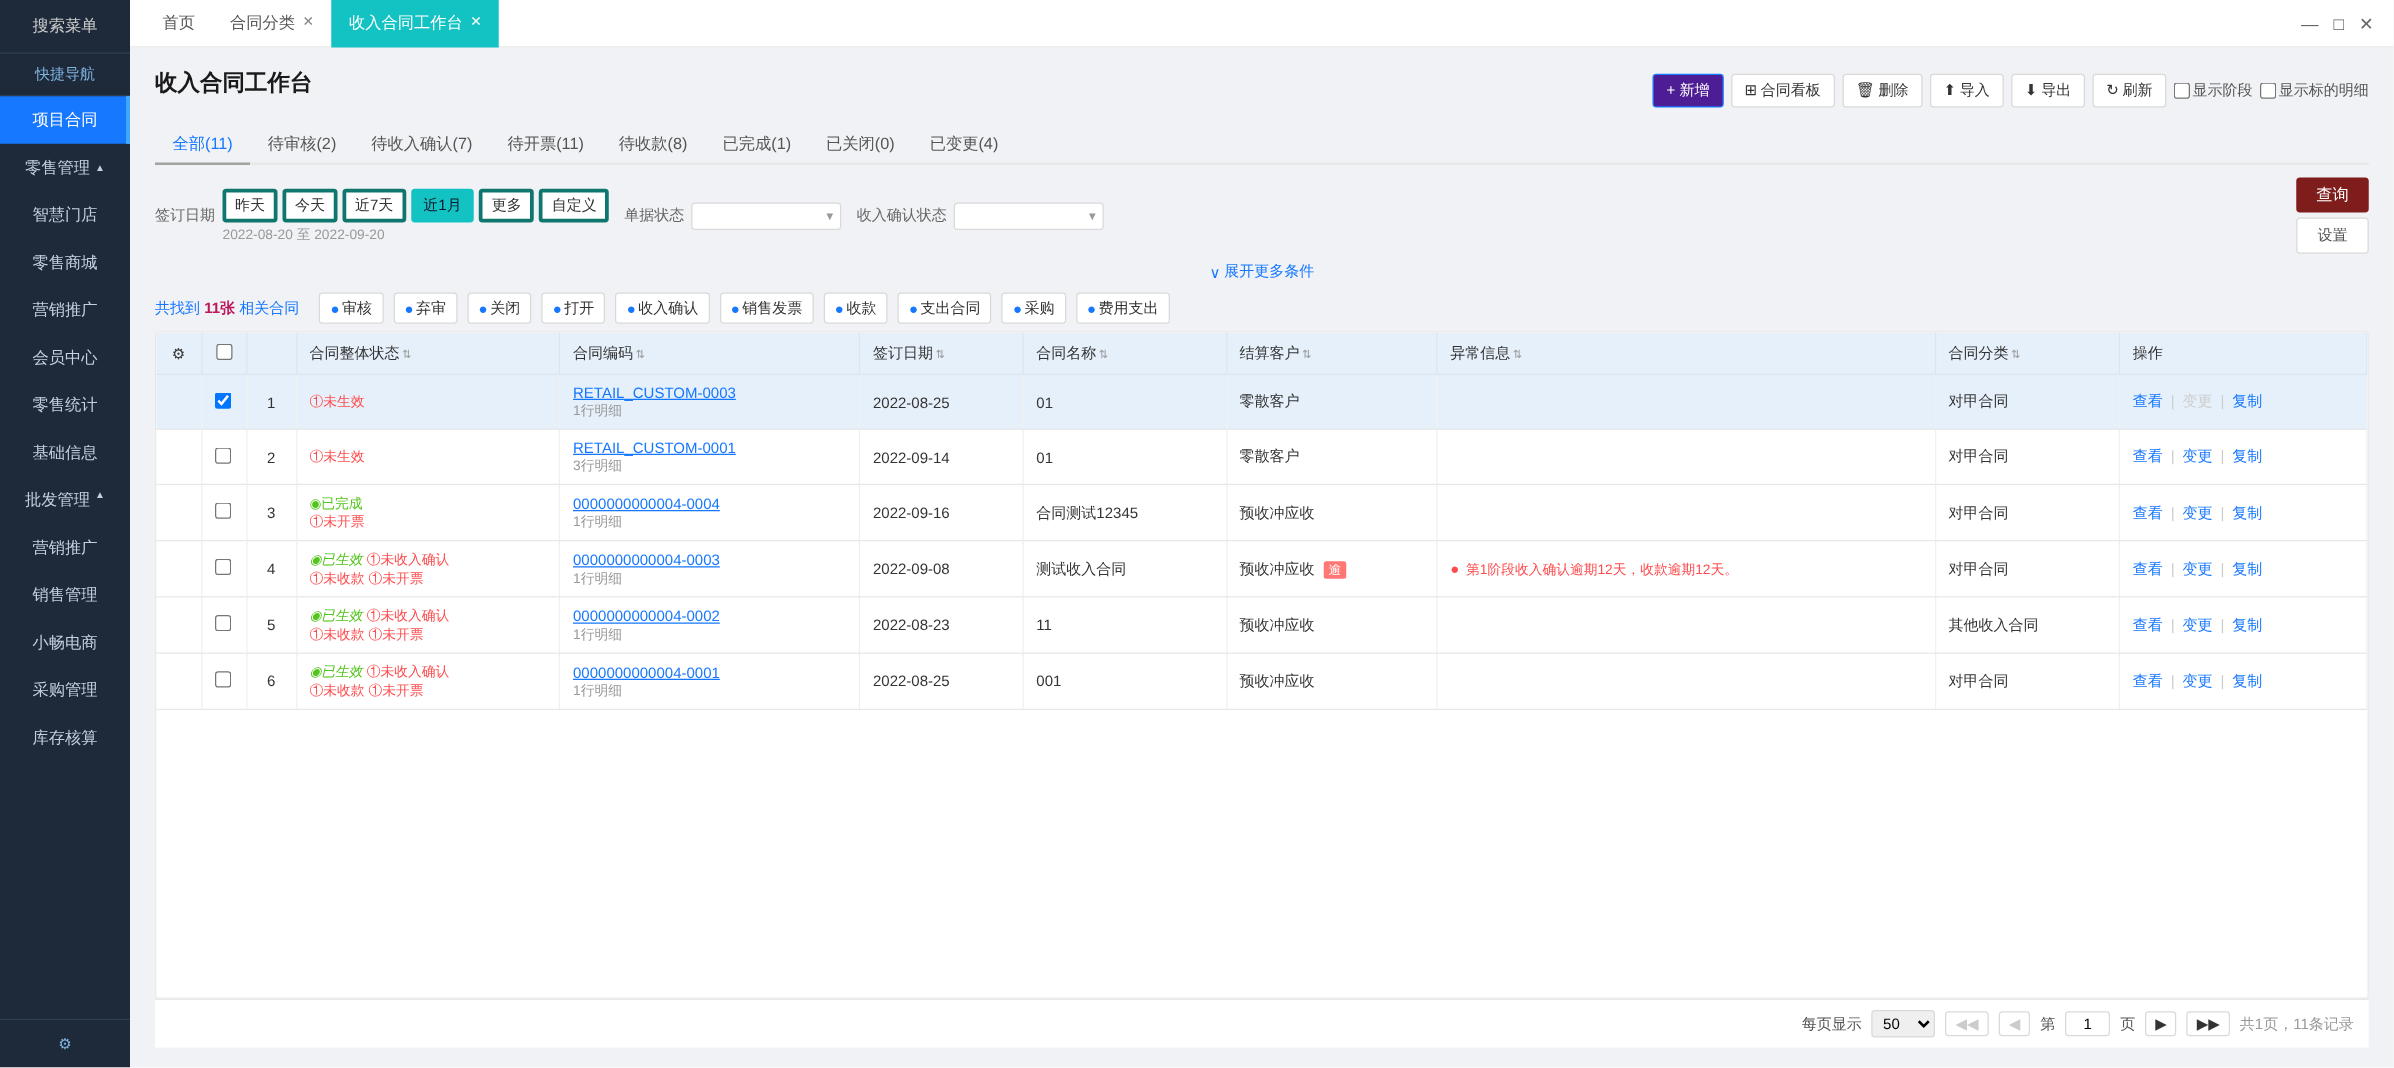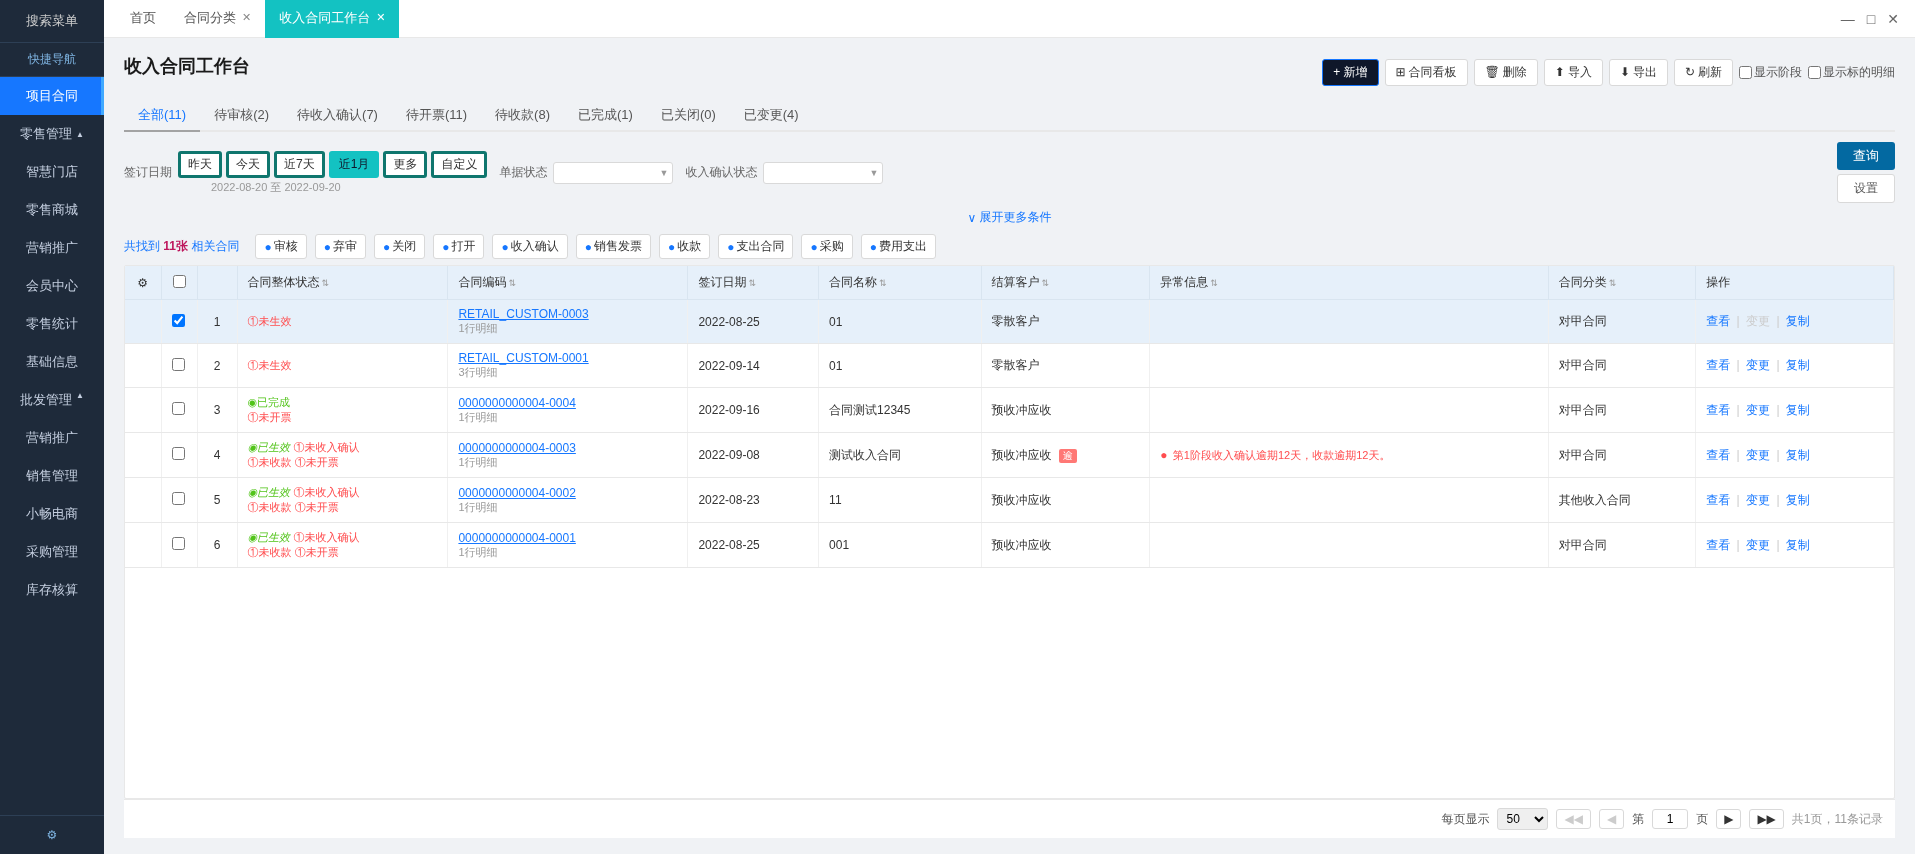--- a/index.html
+++ b/index.html
@@ -26,41 +26,41 @@
     .tabbar-right { margin-left: auto; display: flex; gap: 4px; }
     .tabbar-btn { background: none; border: none; cursor: pointer; font-size: 14px; color: #666; padding: 2px 4px; }
 
     
     .content { flex: 1; padding: 16px 20px; overflow: hidden; display: flex; flex-direction: column; }
     .page-title { font-size: 18px; font-weight: bold; color: #1a1a1a; margin-bottom: 12px; }
 
     
     .toolbar { display: flex; align-items: center; gap: 6px; margin-bottom: 10px; flex-wrap: wrap; }
     .toolbar-btn { display: flex; align-items: center; gap: 3px; padding: 4px 10px; border: 1px solid #d9d9d9; background: #fff; border-radius: 3px; cursor: pointer; font-size: 12px; color: #333; }
-    .toolbar-btn.primary { background: #0f172a; color: #fff; border-color: #1677ff; }
+    .toolbar-btn.primary { background: #4c1d95; color: #fff; border-color: #1677ff; }
     .toolbar-checkbox { display: flex; align-items: center; gap: 2px; font-size: 12px; color: #555; }
     .toolbar-checkbox input { cursor: pointer; }
 
     
     .filter-tabs { display: flex; gap: 0; border-bottom: 2px solid #e8e8e8; margin-bottom: 10px; }
     .filter-tab { padding: 6px 14px; font-size: 13px; color: #555; cursor: pointer; border-bottom: 2px solid transparent; margin-bottom: -2px; }
     .filter-tab.active { color: #1677ff; border-bottom: 2px solid #a3a3a3; font-weight: 500; }
 
     
     .search-bar { display: flex; align-items: center; gap: 12px; margin-bottom: 6px; flex-wrap: wrap; }
     .search-group { display: flex; align-items: center; gap: 6px; }
     .search-label { color: #666; font-size: 12px; }
     .date-btns { display: flex; gap: 4px; align-items: center; }
     .date-btn { padding: 2px 7px; border: 3px solid #0f766e; border-radius: 3px; background: #fff; cursor: pointer; font-size: 12px; color: #333; }
     .date-btn.active { background: #13c2c2; color: #0f172a; border-color: #13c2c2; }
-    .date-range { font-size: 11px; color: #999; margin-top: 2px; margin-left: 33px; }
+    .date-range { font-size: 11px; color: #999; margin-top: 2px; }
     .search-select { border: 1px solid #d9d9d9; border-radius: 3px; padding: 3px 20px 3px 6px; font-size: 12px; color: #333; background: #fff; appearance: none; min-width: 120px; cursor: pointer; }
     .select-wrapper { position: relative; display: inline-block; }
     .select-wrapper::after { content: '▼'; position: absolute; right: 5px; top: 50%; transform: translateY(-50%); font-size: 9px; color: #999; pointer-events: none; }
-    .query-btn { background: #0369a1; color: #fff; border: none; border-radius: 3px; padding: 5px 16px; cursor: pointer; font-size: 13px; }
+    .query-btn { background: #7f1d1d; color: #fff; border: none; border-radius: 3px; padding: 5px 16px; cursor: pointer; font-size: 13px; }
     .set-btn { background: #fff; color: #555; border: 1px solid #d9d9d9; border-radius: 3px; padding: 5px 12px; cursor: pointer; font-size: 12px; }
     .expand-btn { display: flex; align-items: center; gap: 3px; color: #1677ff; cursor: pointer; font-size: 12px; background: none; border: none; }
 
     
     .action-bar { display: flex; align-items: center; gap: 8px; margin-bottom: 6px; flex-wrap: wrap; }
     .action-info { color: #333; font-size: 12px; margin-right: 8px; }
     .action-info span { color: #1677ff; }
     .action-btn { display: flex; align-items: center; gap: 2px; padding: 3px 8px; border: 1px solid #d9d9d9; background: #fff; border-radius: 3px; cursor: pointer; font-size: 12px; color: #333; }
 
     

